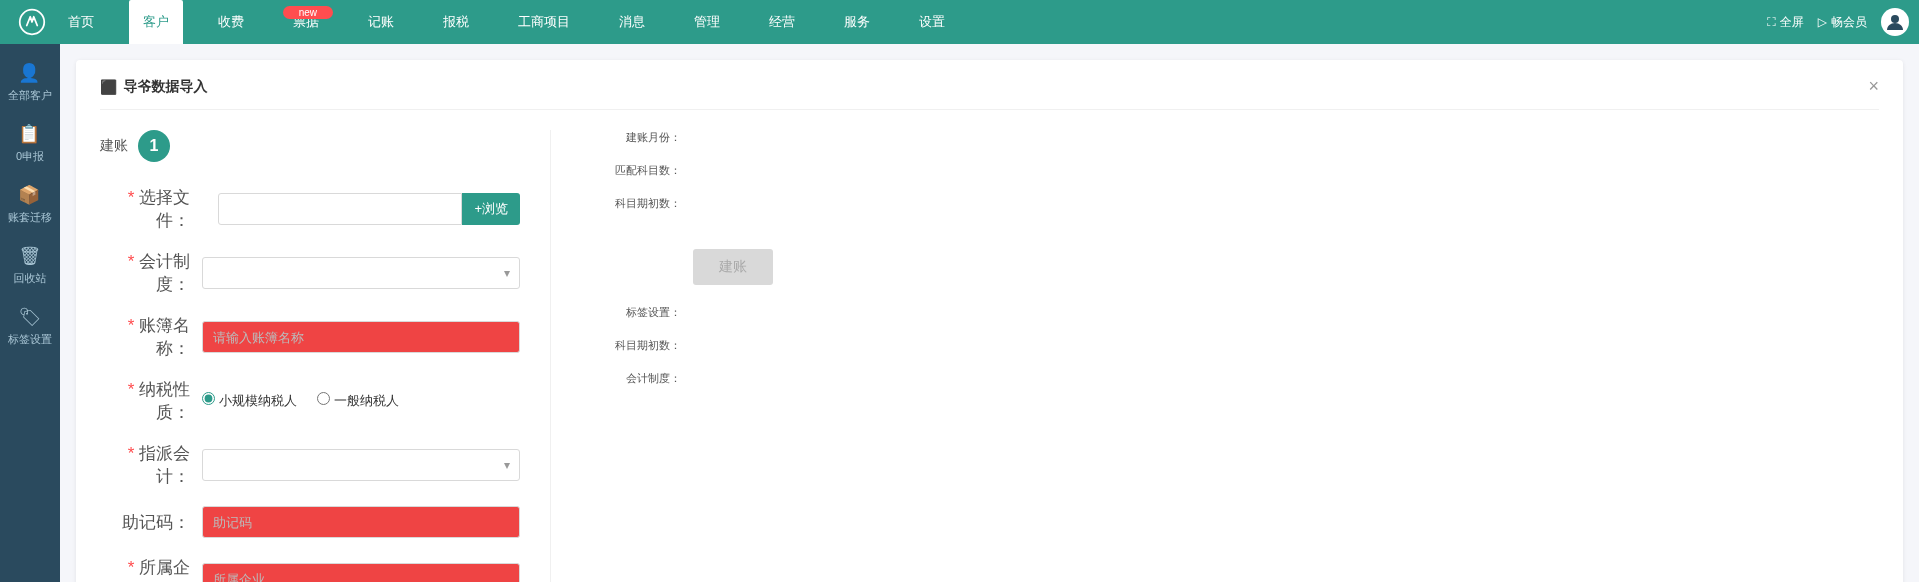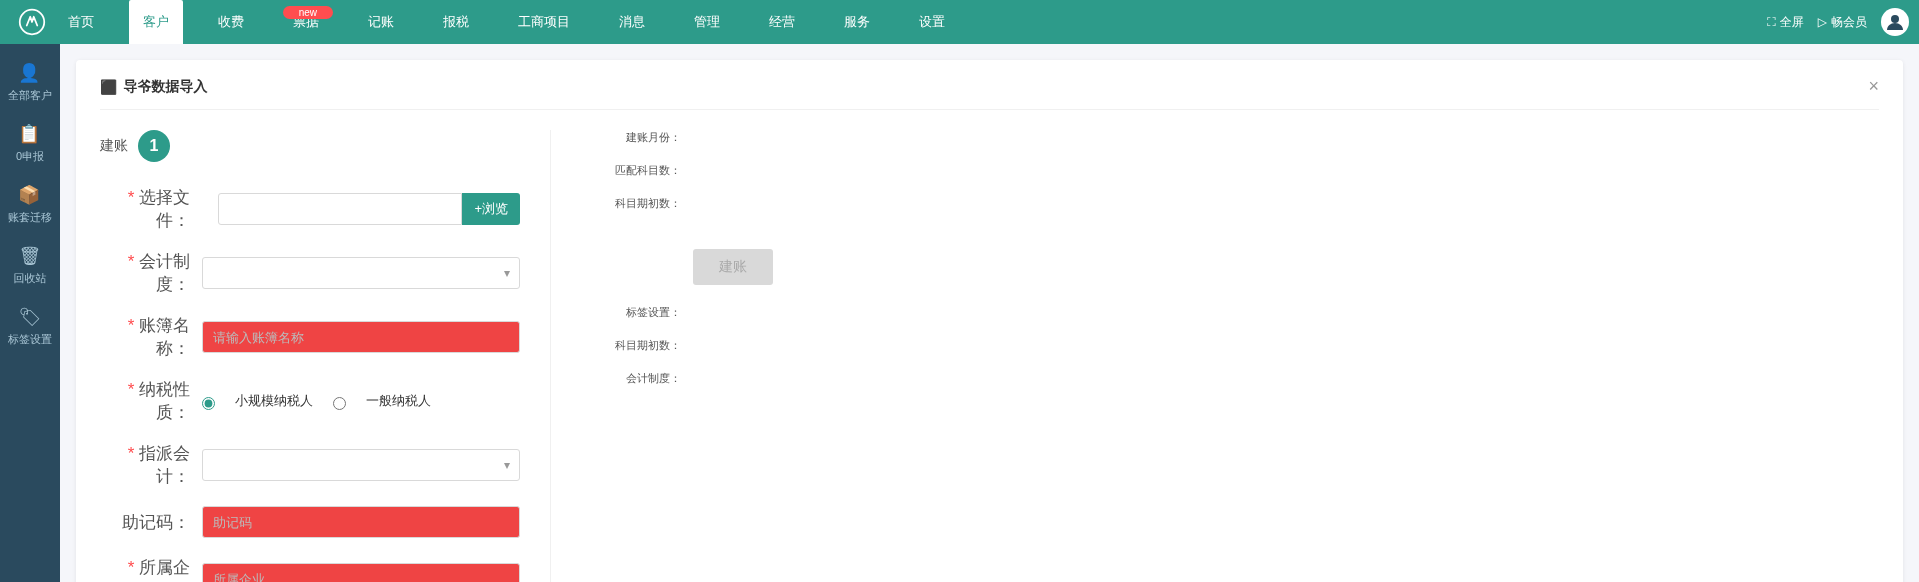--- a/index.html
+++ b/index.html
@@ -113,21 +113,21 @@
       width: 100%; height: 32px; border: 1px solid #d9d9d9; border-radius: 3px;
       padding: 4px 28px 4px 10px; font-size: 13px; color: #333;
       appearance: none; outline: none; background: #fff; cursor: pointer;
     }
     .select-wrap::after {
       content: "▾"; position: absolute; right: 10px; top: 50%;
       transform: translateY(-50%); color: #999; pointer-events: none; font-size: 12px;
     }
 
     .radio-group { display: flex; gap: 20px; align-items: center; }
-    .radio-item { display: flex; align-items: flex-end; gap: 20px; cursor: pointer; font-size: 13px; color: #333; }
+    .radio-item { display: flex; align-items: flex-start; gap: 4px; cursor: pointer; font-size: 13px; color: #333; }
     .radio-item input[type=radio] { accent-color: #2d9b8a; cursor: pointer; }
 
     
     .right-form-row {
       display: flex; align-items: center; margin-bottom: 18px;
     }
     .right-label {
       width: 100px; text-align: right; margin-right: 12px;
       color: #555; font-size: 11px; flex-shrink: 0;
     }

